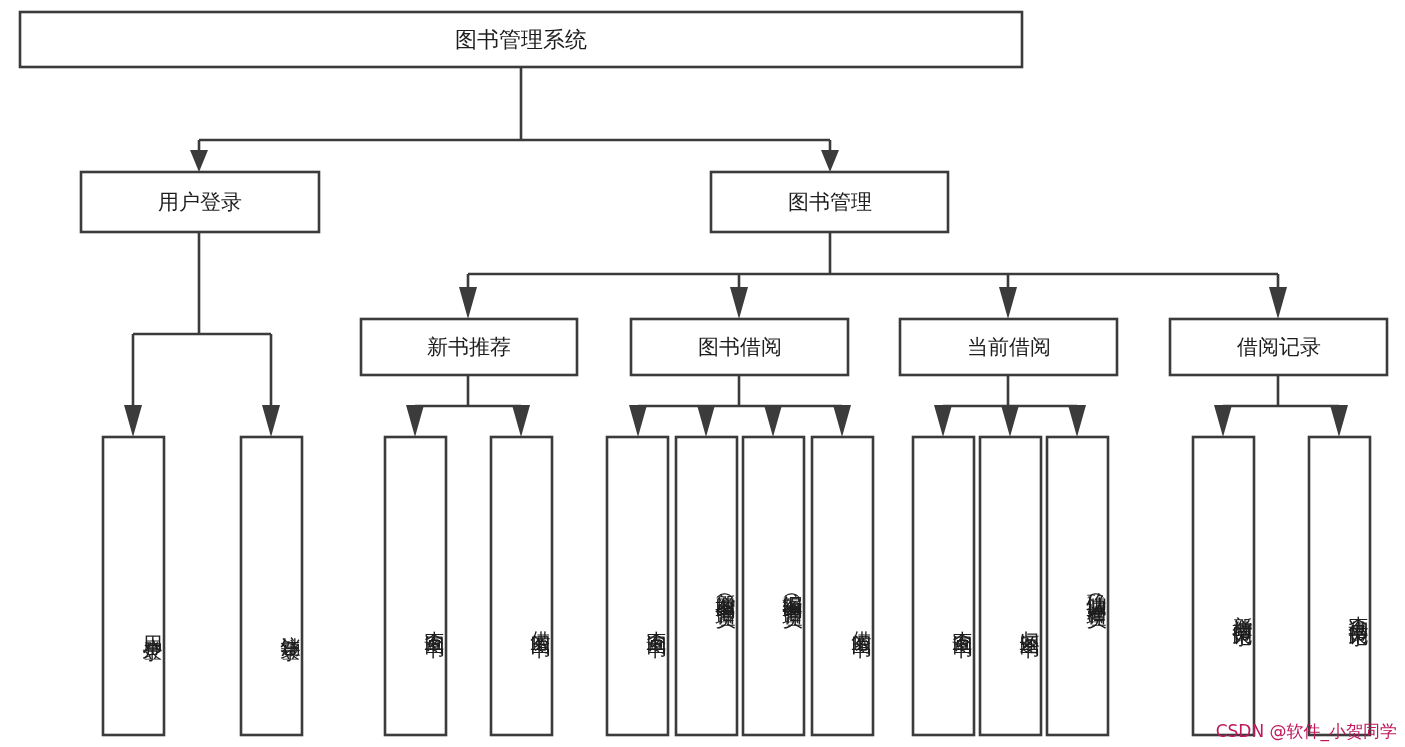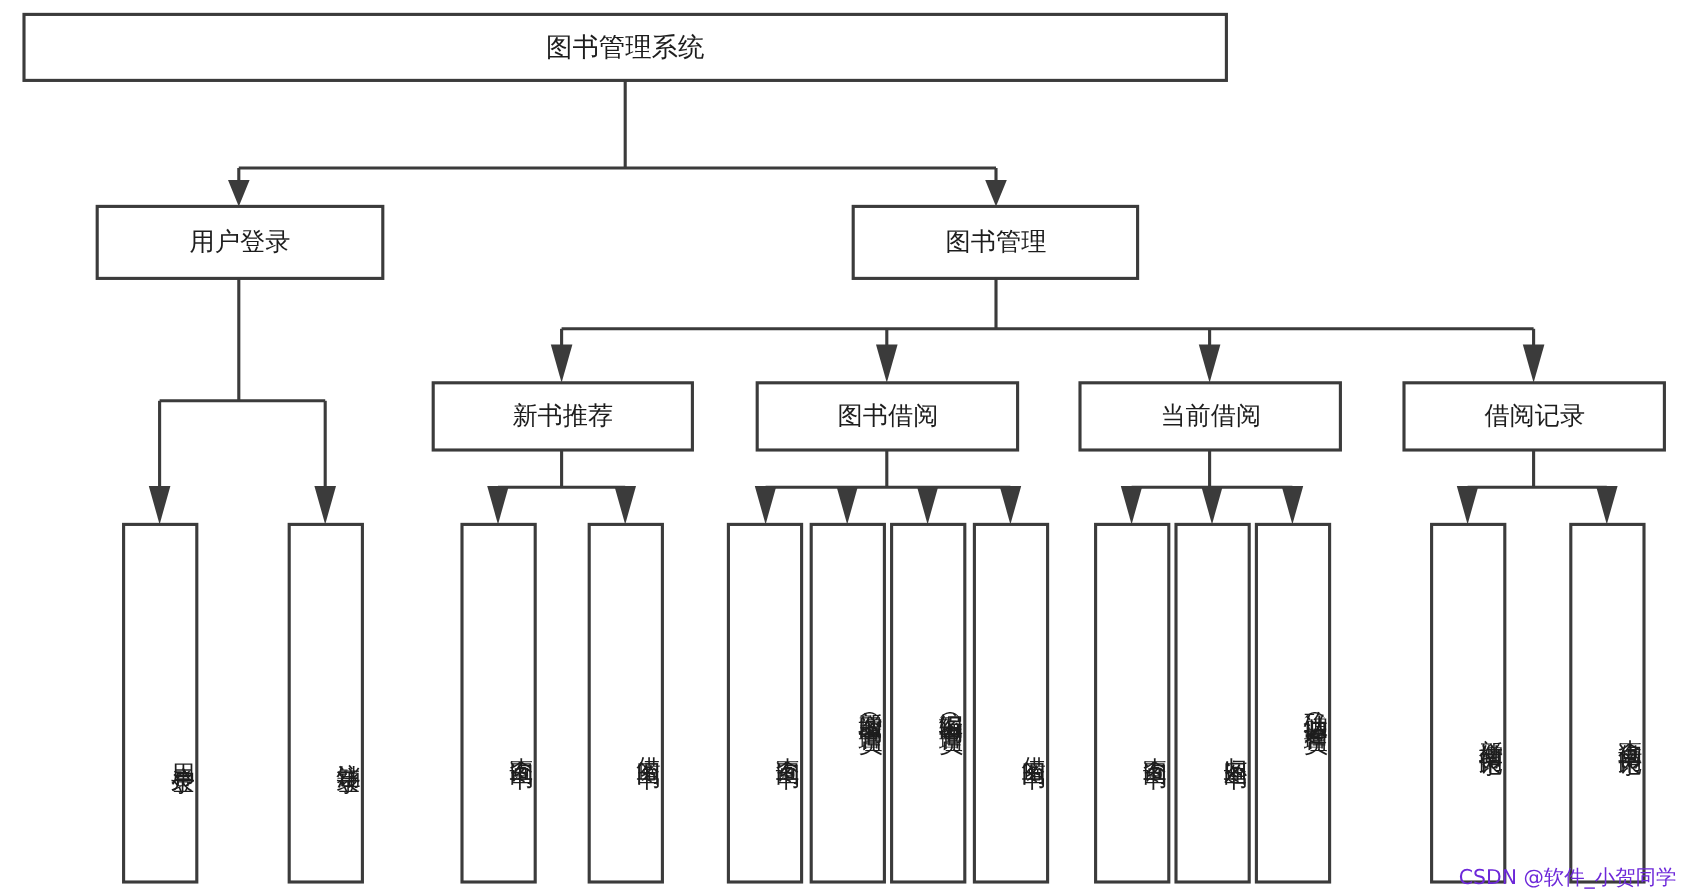--- a/index.html
+++ b/index.html
@@ -67,21 +67,21 @@
     align-items: flex-start;
     justify-content: center;
     pointer-events: none;
   }
   .watermark {
     position: absolute;
     right: 8px;
     bottom: 4px;
     font-family: "DejaVu Sans", "Liberation Sans", sans-serif;
     font-size: 17px;
-    color: #6d28d9;
+    color: #be185d;
     white-space: nowrap;
     user-select: none;
   }
 </style>
 </head>
 <body>
 
 <div id="diagram-root">
 
   <svg id="flow-svg" viewBox="0 0 1405 747">

